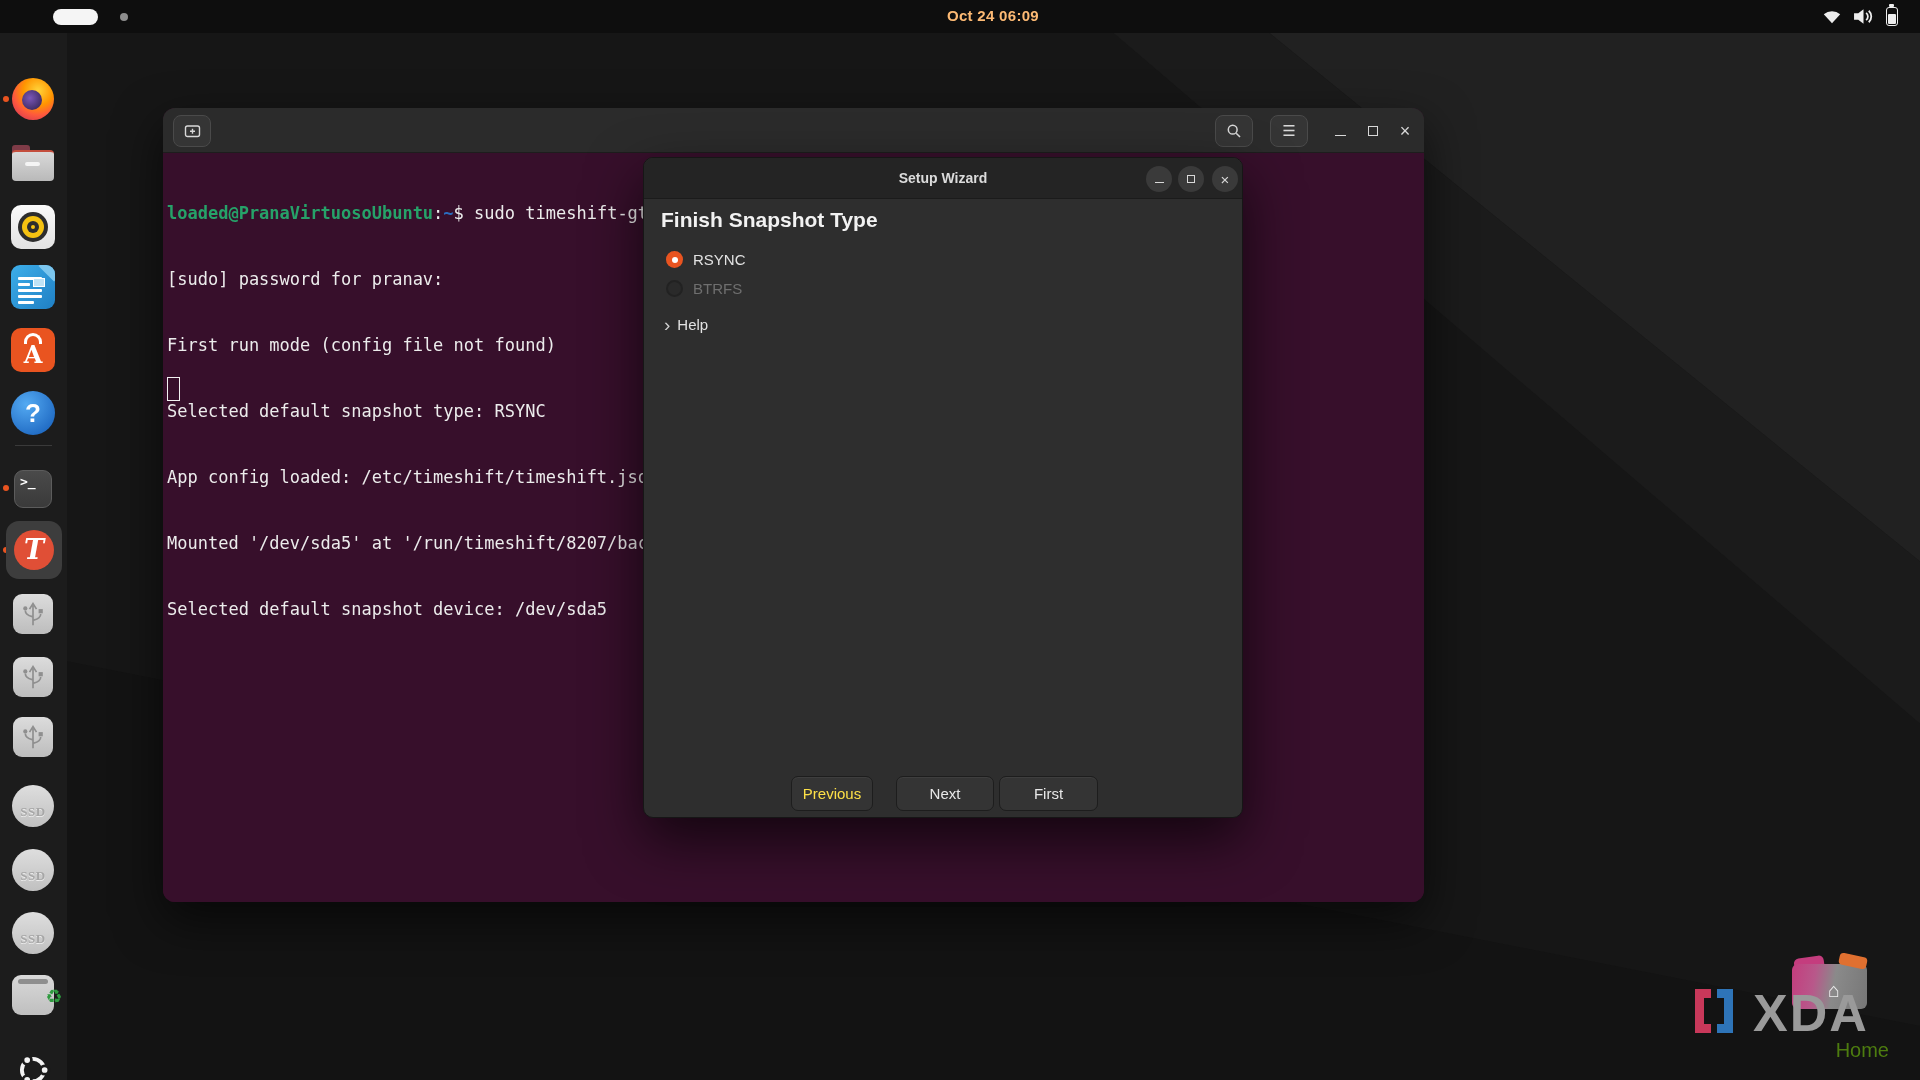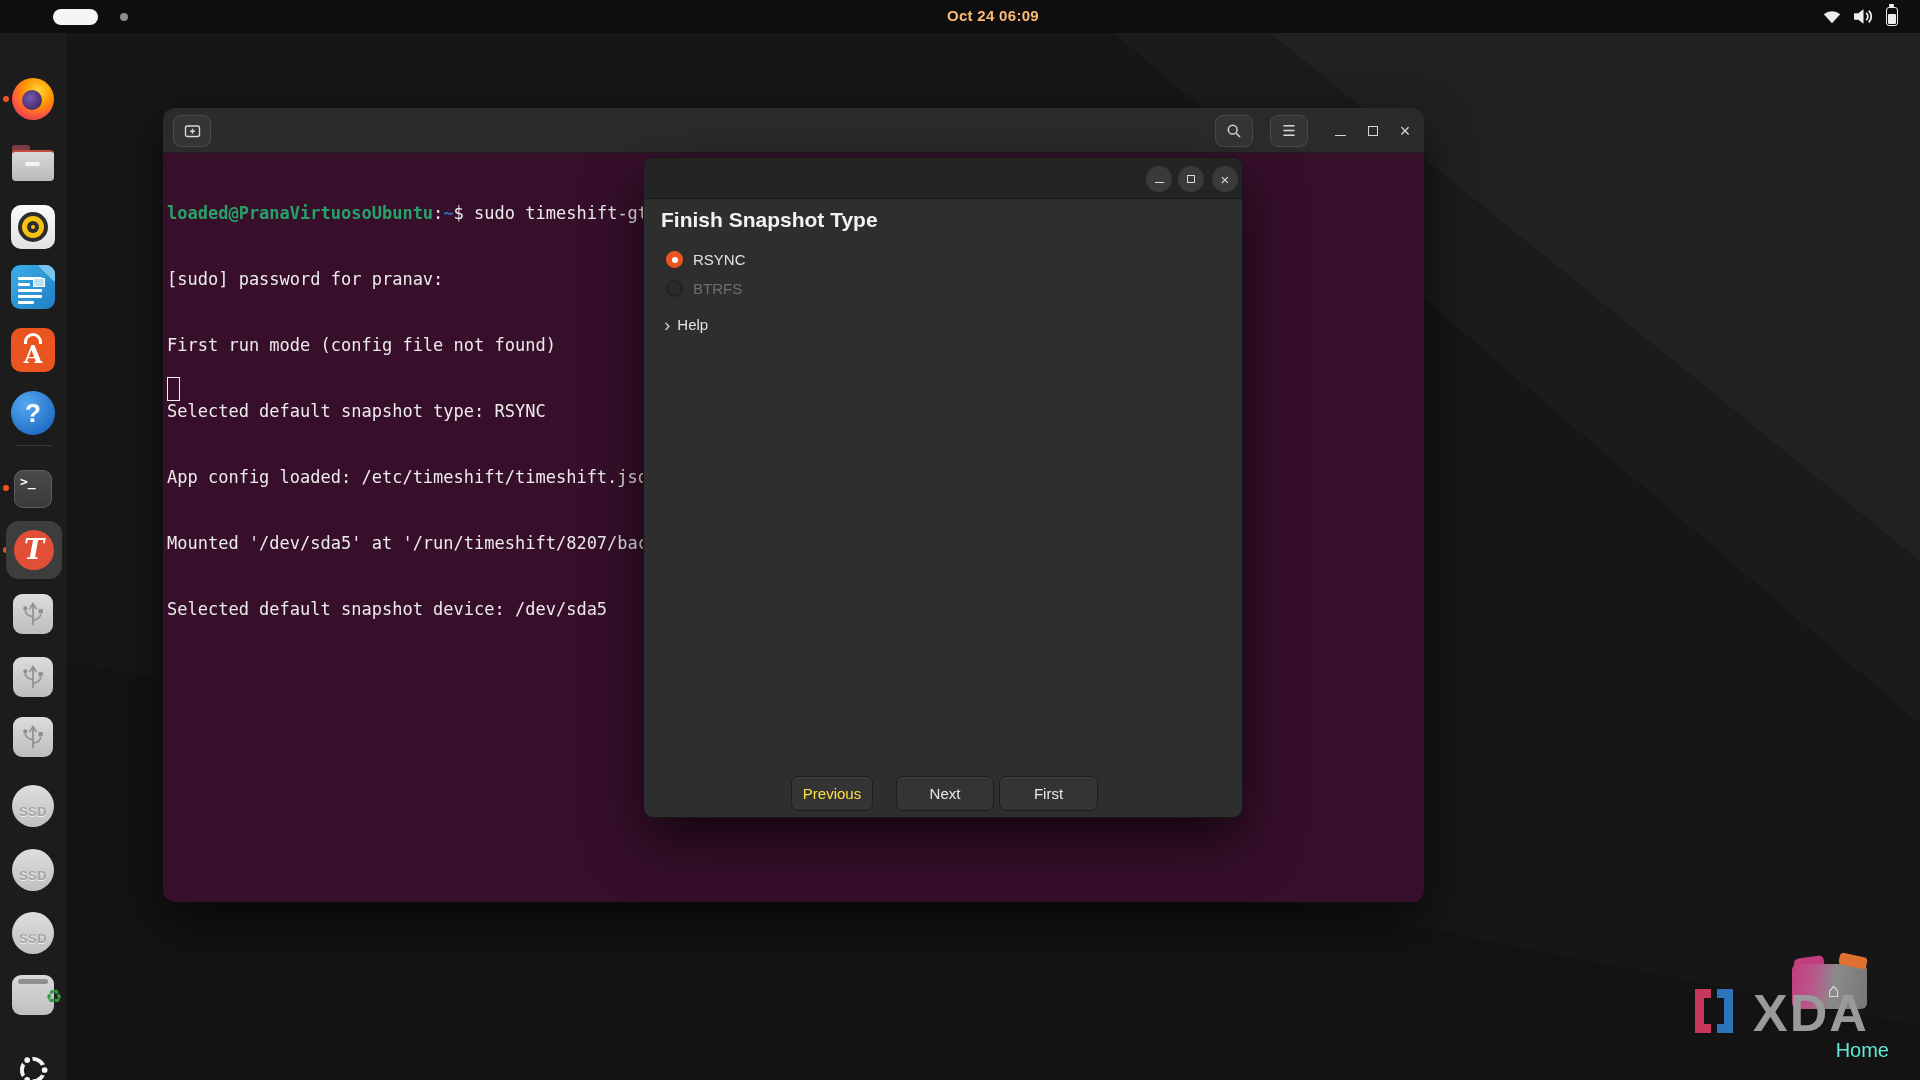--- a/index.html
+++ b/index.html
@@ -53,21 +53,21 @@
   .appstore { width:44px; height:44px; border-radius:10px; background:#e95420; position:relative; color:#fff; }
   .appstore .handle { position:absolute; left:13px; top:5px; width:18px; height:11px; border:3px solid #fff; border-bottom:none; border-radius:9px 9px 0 0; }
   .appstore .a { position:absolute; width:100%; text-align:center; top:12px; font-size:24px; font-weight:bold; font-family:"DejaVu Serif", serif; }
   .helpico { width:44px; height:44px; border-radius:50%; background:radial-gradient(circle at 35% 30%, #54aaf2, #1c66c0 85%); text-align:center; line-height:44px; font-size:26px; font-weight:bold; color:#fff; }
   .termico { width:38px; height:38px; border-radius:9px; background:linear-gradient(#4a4a4a,#3a3a3a); border:1px solid #5c5c5c; position:relative; }
   .termico span { position:absolute; left:5px; top:3px; font-family:"DejaVu Sans Mono", monospace; font-size:13px; font-weight:bold; color:#fff; }
   .ts-high { width:56px; height:58px; border-radius:13px; background:#3d3d3d; position:relative; }
   .ts-circle { position:absolute; left:8px; top:9px; width:40px; height:40px; border-radius:50%; background:#e04f36; text-align:center; }
   .ts-circle span { font-family:"DejaVu Serif", serif; font-style:italic; font-weight:bold; font-size:27px; color:#fff; line-height:40px; }
   .usb { width:40px; height:40px; border-radius:9px; background:linear-gradient(#dcdcdc,#bdbdbd); display:flex; align-items:center; justify-content:center; }
-  .ssd { width:42px; height:42px; border-radius:21px; background:linear-gradient(#dedede,#c0c0c0); text-align:center; }
+  .ssd { width:42px; height:42px; border-radius:21px; background:linear-gradient(#dedede,#c0c0c0); text-align:center;font-family:Liberation Serif, serif; }
   .ssd span { display:inline-block; margin-top:19px; font-size:13px; font-weight:bold; color:#a6a6a6; letter-spacing:.5px; text-shadow:0 1px 0 #eee; }
   .trash { width:42px; height:40px; border-radius:9px; background:linear-gradient(#d9d9d9,#bfbfbf); position:relative; text-align:center; }
   .trash .lid { position:absolute; left:6px; top:4px; width:30px; height:5px; border-radius:3px; background:#8f8f8f; }
   .trash .rec { position:absolute; width:100%; top:10px; font-size:19px; color:#2e9b3f; }
   .dock-divider { position:absolute; left:15px; width:37px; height:1px; background:#3a3a3a; }
 
   
   .terminal { position:absolute; left:163px; top:108px; width:1261px; height:794px; border-radius:12px;
     box-shadow:0 18px 48px rgba(0,0,0,.6); z-index:10; overflow:hidden; background:#370f2b; }
   .term-header { height:45px; background:#2b2b2b; border-bottom:1px solid #1d1d1d; position:relative; }
@@ -119,21 +119,21 @@
   .wm-folder .ftab { position:absolute; left:2px; top:0; width:30px; height:12px; background:#c43d7e; border-radius:5px 5px 0 0; transform:rotate(-8deg); }
   .wm-folder .fbody { position:absolute; left:0; top:7px; width:75px; height:45px; border-radius:6px;
     background:linear-gradient(100deg,#c43d7e 0%, #b8588a 30%, #8a8a8a 55%, #777 100%); }
   .wm-folder .ftab2 { position:absolute; right:0; top:-2px; width:28px; height:12px; background:#e07030; border-radius:4px; transform:rotate(12deg); }
   .wm-house { position:absolute; right:55px; top:22px; font-size:20px; color:#eee; }
   .wm-brackets { position:absolute; left:0; top:32px; height:48px; }
   .br { display:inline-block; width:16px; height:44px; }
   .br-l { border-left:9px solid #c8385a; border-top:9px solid #c8385a; border-bottom:9px solid #c8385a; }
   .br-r { border-right:9px solid #2e74b8; border-top:9px solid #2e74b8; border-bottom:9px solid #2e74b8; margin-left:6px; }
   .wm-xda { position:absolute; left:58px; top:26px; font-size:52px; font-weight:bold; color:#9a9a9a; letter-spacing:2px; }
-  .wm-home { position:absolute; right:6px; top:82px; font-size:20px; color:#5eead4; }
+  .wm-home { position:absolute; right:6px; top:82px; font-size:20px; color:#4d7c0f; }
 </style>
 </head>
 <body>
 
 <div class="bg-facet f1"></div>
 <div class="bg-facet f2"></div>
 <div class="bg-facet f3"></div>
 
 <div class="topbar">
   <div class="ws-pill"></div>
@@ -290,20 +290,21 @@
     <div>Selected default snapshot type: RSYNC</div>
     <div>App config loaded: /etc/timeshift/timeshift.json</div>
     <div>Mounted '/dev/sda5' at '/run/timeshift/8207/backup'</div>
     <div>Selected default snapshot device: /dev/sda5</div>
     <div class="cursor"></div>
   </div>
 </div>
 
 <div class="wizard">
   <div class="wiz-header">
+    <div class="wiz-title">Setup Wizard</div>
     <div class="cbtn w-min">
         <span class="glyph-min2"></span>
       </div>
     <div class="cbtn w-max">
         <span class="glyph-max2"></span>
       </div>
     <div class="cbtn w-close">
         <span>×</span>
       </div>
   </div>

